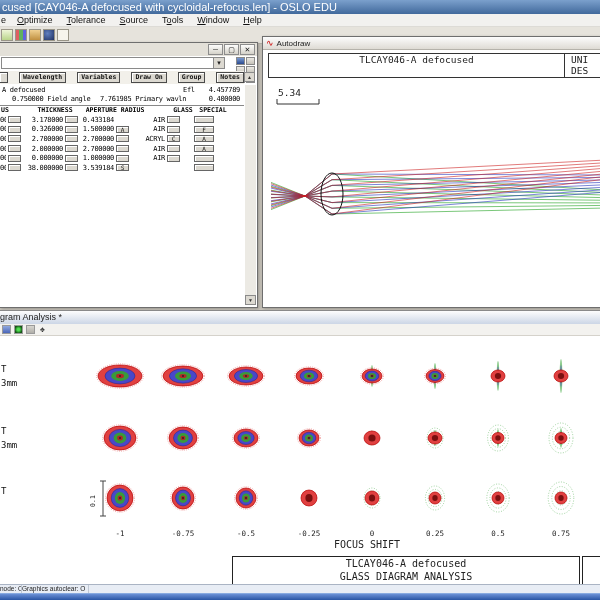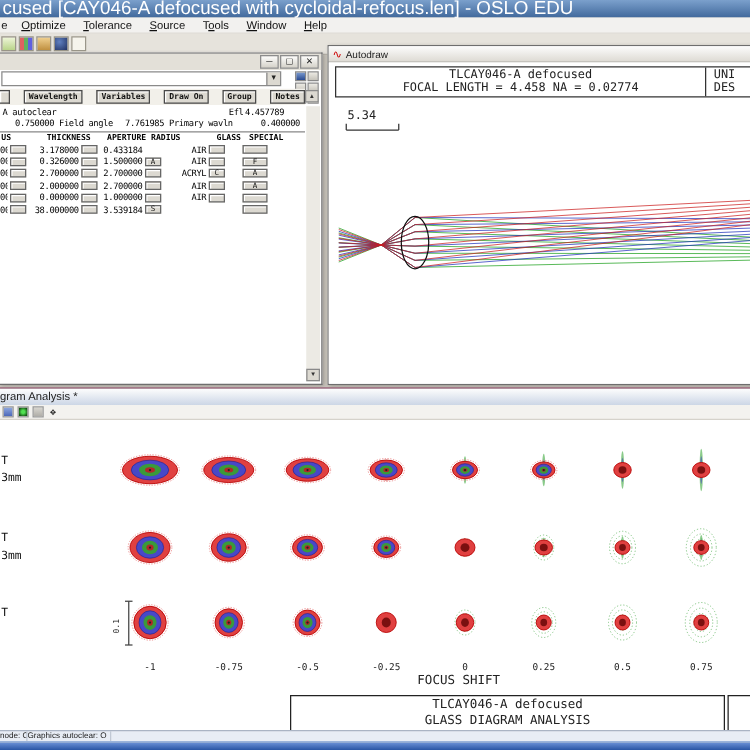--- a/index.html
+++ b/index.html
@@ -2,21 +2,21 @@
 <html><head>
 <meta charset="utf-8">
 <style>
   *{margin:0;padding:0;box-sizing:border-box}
   html,body{width:600px;height:600px;overflow:hidden}
   body{font-family:"Liberation Sans",sans-serif;background:#c9c5bc}
   #screen{position:relative;width:600px;height:600px;background:#c9c5bc;overflow:hidden}
   .mono7{font-family:"DejaVu Sans Mono",monospace;font-size:7px;letter-spacing:-0.3px;color:#000}
 
   
-  .titlebar{position:absolute;top:0;left:0;width:600px;height:14px;background:linear-gradient(#7ba0cc,#41699c);color:#fff;font-size:15px;line-height:14px;padding-left:2px;white-space:nowrap}
+  .titlebar{position:absolute;top:0;left:0;width:600px;height:14px;background:linear-gradient(#7ba0cc,#41699c);color:#fff;font-size:11px;line-height:14px;padding-left:2px;white-space:nowrap}
   .menubar{position:absolute;top:14px;left:0;width:600px;height:13px;background:#f2f1ef;border-bottom:1px solid #dddbd6;font-size:9px;color:#111;display:flex;align-items:center}
   .menubar .mi{padding:0 7px;cursor:default}
   .menubar .mi:first-child{padding:0 4px 0 1px}
   .maintb{position:absolute;top:27px;left:0;width:600px;height:17px;background:#e6e3dc;border-bottom:1px solid #b9b5ac;display:flex;gap:2px;padding:2px 0 0 1px}
   .tbi{width:12px;height:12px;border:1px solid #9a9689}
   .tbi0{background:linear-gradient(#eef5d8,#b9d48a)}
   .tbi1{background:linear-gradient(90deg,#e06060 33%,#60b060 33% 66%,#6060e0 66%)}
   .tbi2{background:linear-gradient(#f0d090,#c09040)}
   .tbi3{background:radial-gradient(circle at 35% 35%,#6080c0,#203060)}
   .tbi4{background:#f6f4ec;font-size:4px;line-height:5px;color:#444;text-align:center}
@@ -34,21 +34,21 @@
   .ss-btnrow{position:absolute;top:28px;left:0;width:244px;height:13px;background:#f2f0ea;display:flex;align-items:center}
   .ssbtn{height:11px;background:#dcd9d1;border:1px solid #4a4a4a;box-shadow:inset 1px 1px 0 #fff;font:700 6.5px "DejaVu Sans Mono",monospace;line-height:9px;text-align:center;color:#111;padding:0 3px;margin-left:11px}
   .ssbtn.cut{width:8px;margin-left:0;padding:0;border-left:none}
   .ss-scrollup{position:absolute;top:29px;right:2px;width:11px;height:10px;background:#dcd9d1;border:1px solid #8a8a8a;font-size:5px;line-height:9px;text-align:center;color:#333}
   .ss-scrollbar{position:absolute;top:42px;right:1px;bottom:2px;width:11px;background:#eceae4}
   .ss-scrolldn{position:absolute;bottom:0;left:0;width:11px;height:10px;background:#dcd9d1;border:1px solid #8a8a8a;font-size:5px;line-height:9px;text-align:center;color:#333}
   .ss-info1,.ss-info2{position:absolute;left:0;width:244px;height:9px}
   .ss-info1{top:43px}.ss-info2{top:52px}
   .i-name{position:absolute;left:2px}
   .i-efl{position:absolute;left:183px}
-  .i-eflv{position:absolute;left:196px;width:44px;text-align:left}
+  .i-eflv{position:absolute;left:196px;width:44px;text-align:right}
   .i-f1{position:absolute;left:12px}
   .i-f2{position:absolute;left:100px}
   .i-f3{position:absolute;left:196px;width:44px;text-align:right}
   .ss-header{position:absolute;top:62px;left:0;width:244px;height:9px;border-top:1px solid #888}
   .ss-header span{position:absolute;font:700 6.5px "DejaVu Sans Mono",monospace;color:#000}
   .h-us{left:1px}.h-th{left:30px;width:50px;text-align:center}.h-ap{left:84px;width:62px;text-align:center}.h-gl{left:168px;width:30px;text-align:center}.h-sp{left:196px;width:34px;text-align:center}
   #ssrows{position:absolute;top:72px;left:0;width:222px}
   .trow{display:flex;align-items:center;height:9.6px}
   .c-rad{width:6px;text-align:right;overflow:hidden;white-space:nowrap}
   .ct{width:42px;text-align:right}.ca{width:36px;text-align:right}.cg{width:36px;text-align:right}
@@ -145,21 +145,21 @@
     <div class="ss-btnrow" id="ssbtnrow">
         <div class="ssbtn cut"></div>
         <div class="ssbtn">Wavelength</div>
         <div class="ssbtn">Variables</div>
         <div class="ssbtn">Draw On</div>
         <div class="ssbtn">Group</div>
         <div class="ssbtn">Notes</div>
       </div>
     <div class="ss-scrollup">▲</div>
     <div class="ss-info1">
-      <span class="i-name mono7">A autoclear</span>
+      <span class="i-name mono7">A defocused</span>
       <span class="i-efl mono7">Efl</span>
       <span class="i-eflv mono7">4.457789</span>
     </div>
     <div class="ss-info2">
       <span class="i-f1 mono7"><span>0.750000</span> <span>Field angle</span></span>
       <span class="i-f2 mono7"><span>7.761985</span> <span>Primary wavln</span></span>
       <span class="i-f3 mono7">0.400000</span>
     </div>
     <div class="ss-header">
       <span class="h-us">US</span>
@@ -272,21 +272,20 @@
           <polyline points="8,140.7 42,146 69,152.6 343,123.6" fill="none" stroke="#cc2020" stroke-width="0.7" opacity="0.85"></polyline>
           <polyline points="8,137.1 42,146 69,158.3 343,126.3" fill="none" stroke="#cc2020" stroke-width="0.7" opacity="0.85"></polyline>
           <polyline points="8,133.6 42,146 69,164.0 343,129.0" fill="none" stroke="#cc2020" stroke-width="0.7" opacity="0.85"></polyline>
           <ellipse cx="69" cy="144" rx="11" ry="21" fill="none" stroke="#111" stroke-width="1"></ellipse>
           <line x1="14" y1="54" x2="56" y2="54" stroke="#333" stroke-width="1"></line>
           <line x1="14" y1="49" x2="14" y2="54" stroke="#333" stroke-width="1"></line>
           <line x1="56" y1="49" x2="56" y2="54" stroke="#333" stroke-width="1"></line>
         </svg>
       <div class="ad-table">
         <div class="ad-l1">TLCAY046-A defocused</div>
-        <div class="ad-l2">FOCAL LENGTH = 4.458  NA = 0.02774</div>
         <div class="ad-tdiv"></div>
         <div class="ad-r1">UNI</div>
         <div class="ad-r2">DES</div>
       </div>
       <div class="ad-scale">5.34</div>
     </div>
   </div>
 
   <div class="spwin">
     <div class="sp-title">

